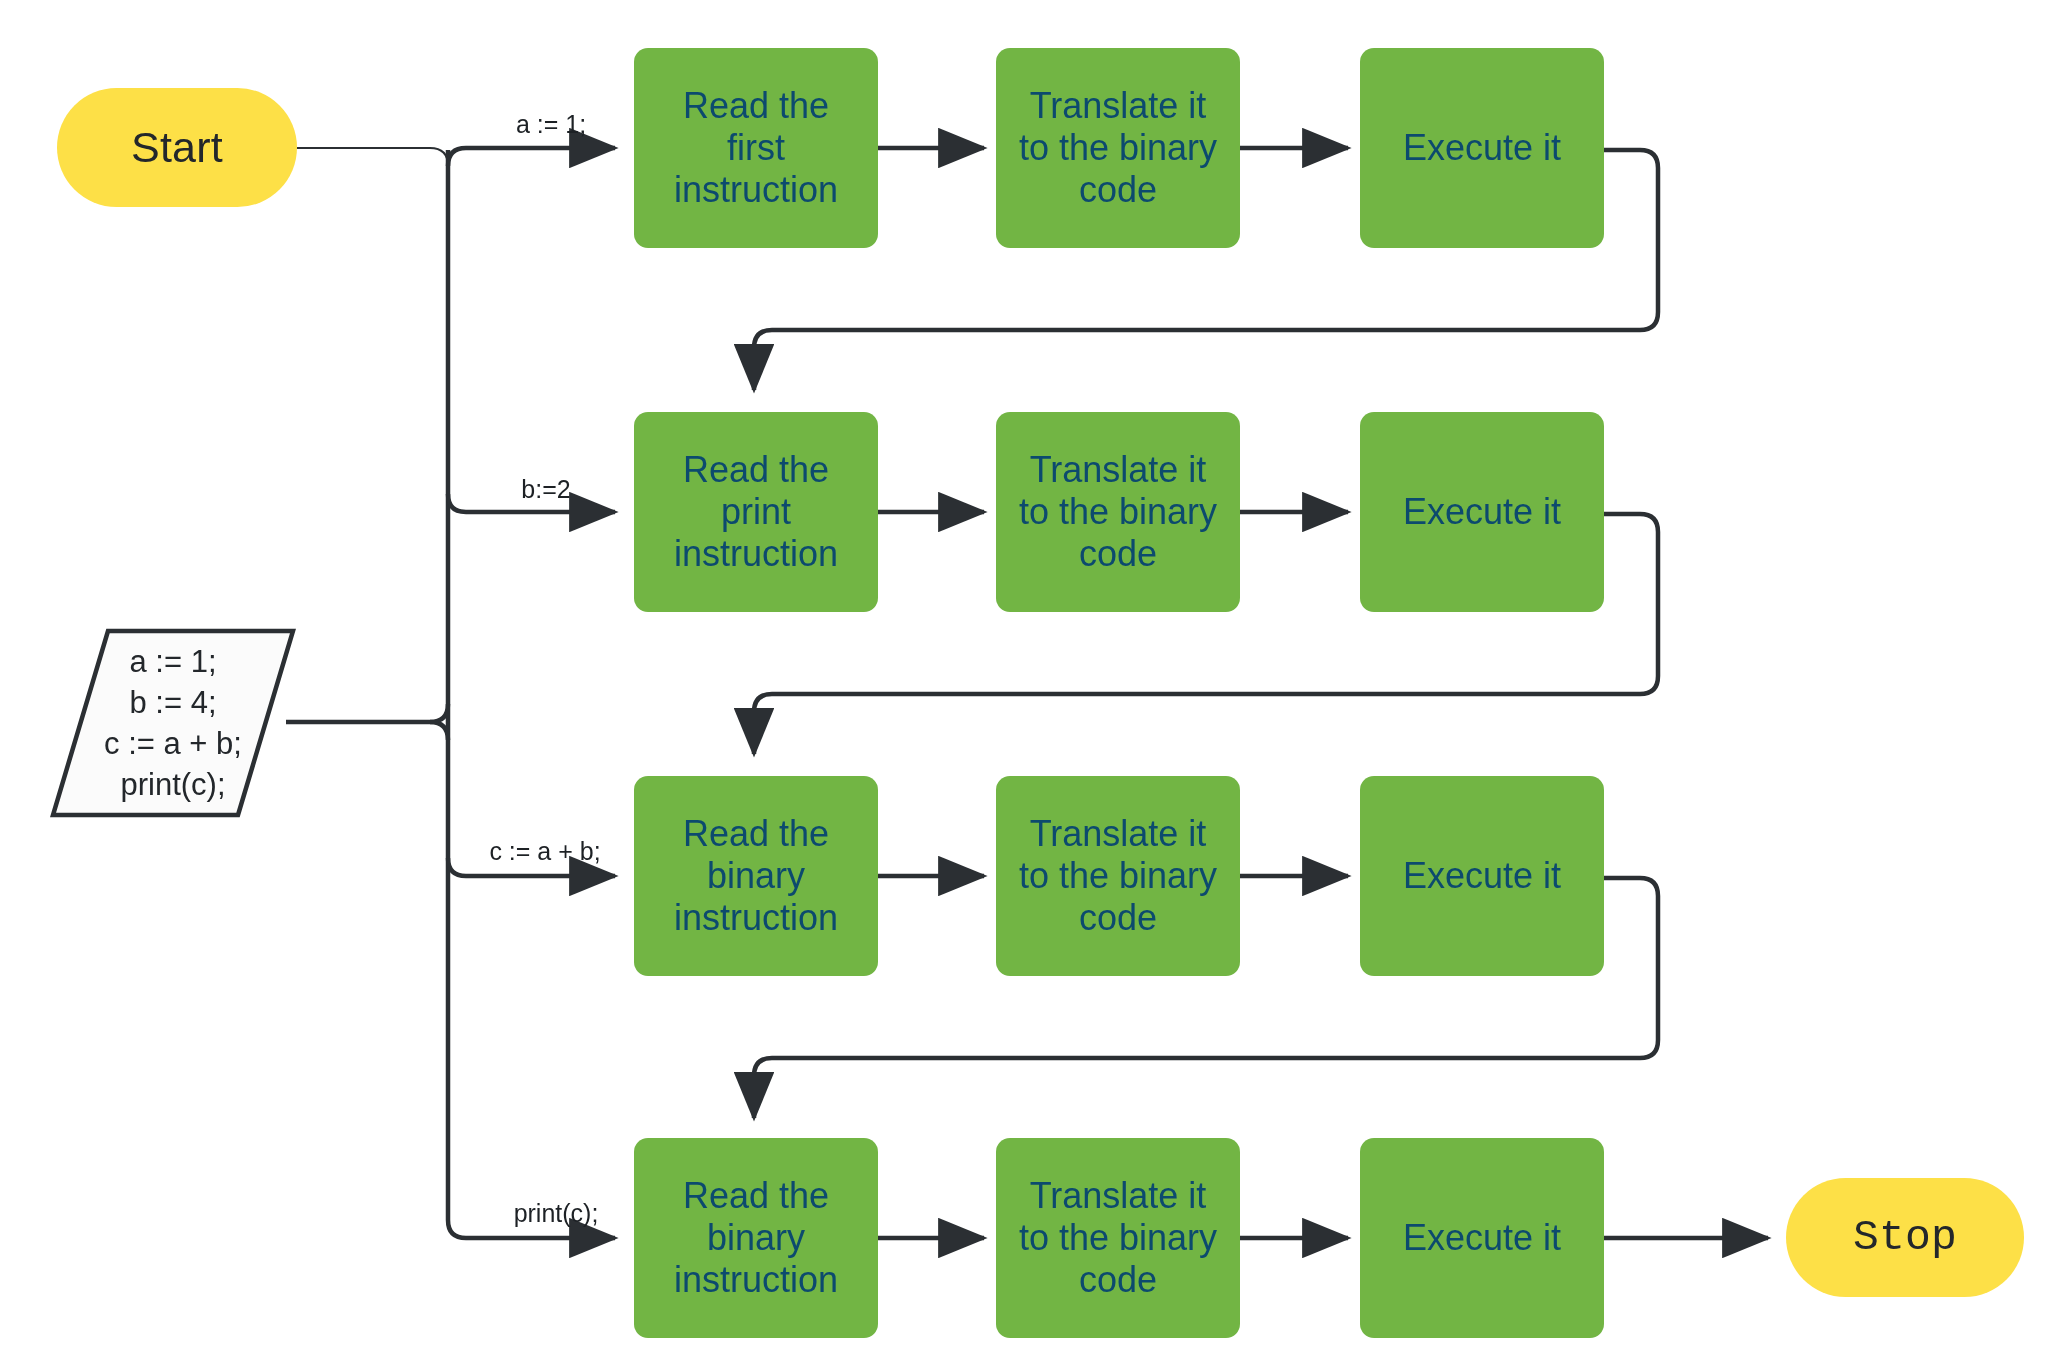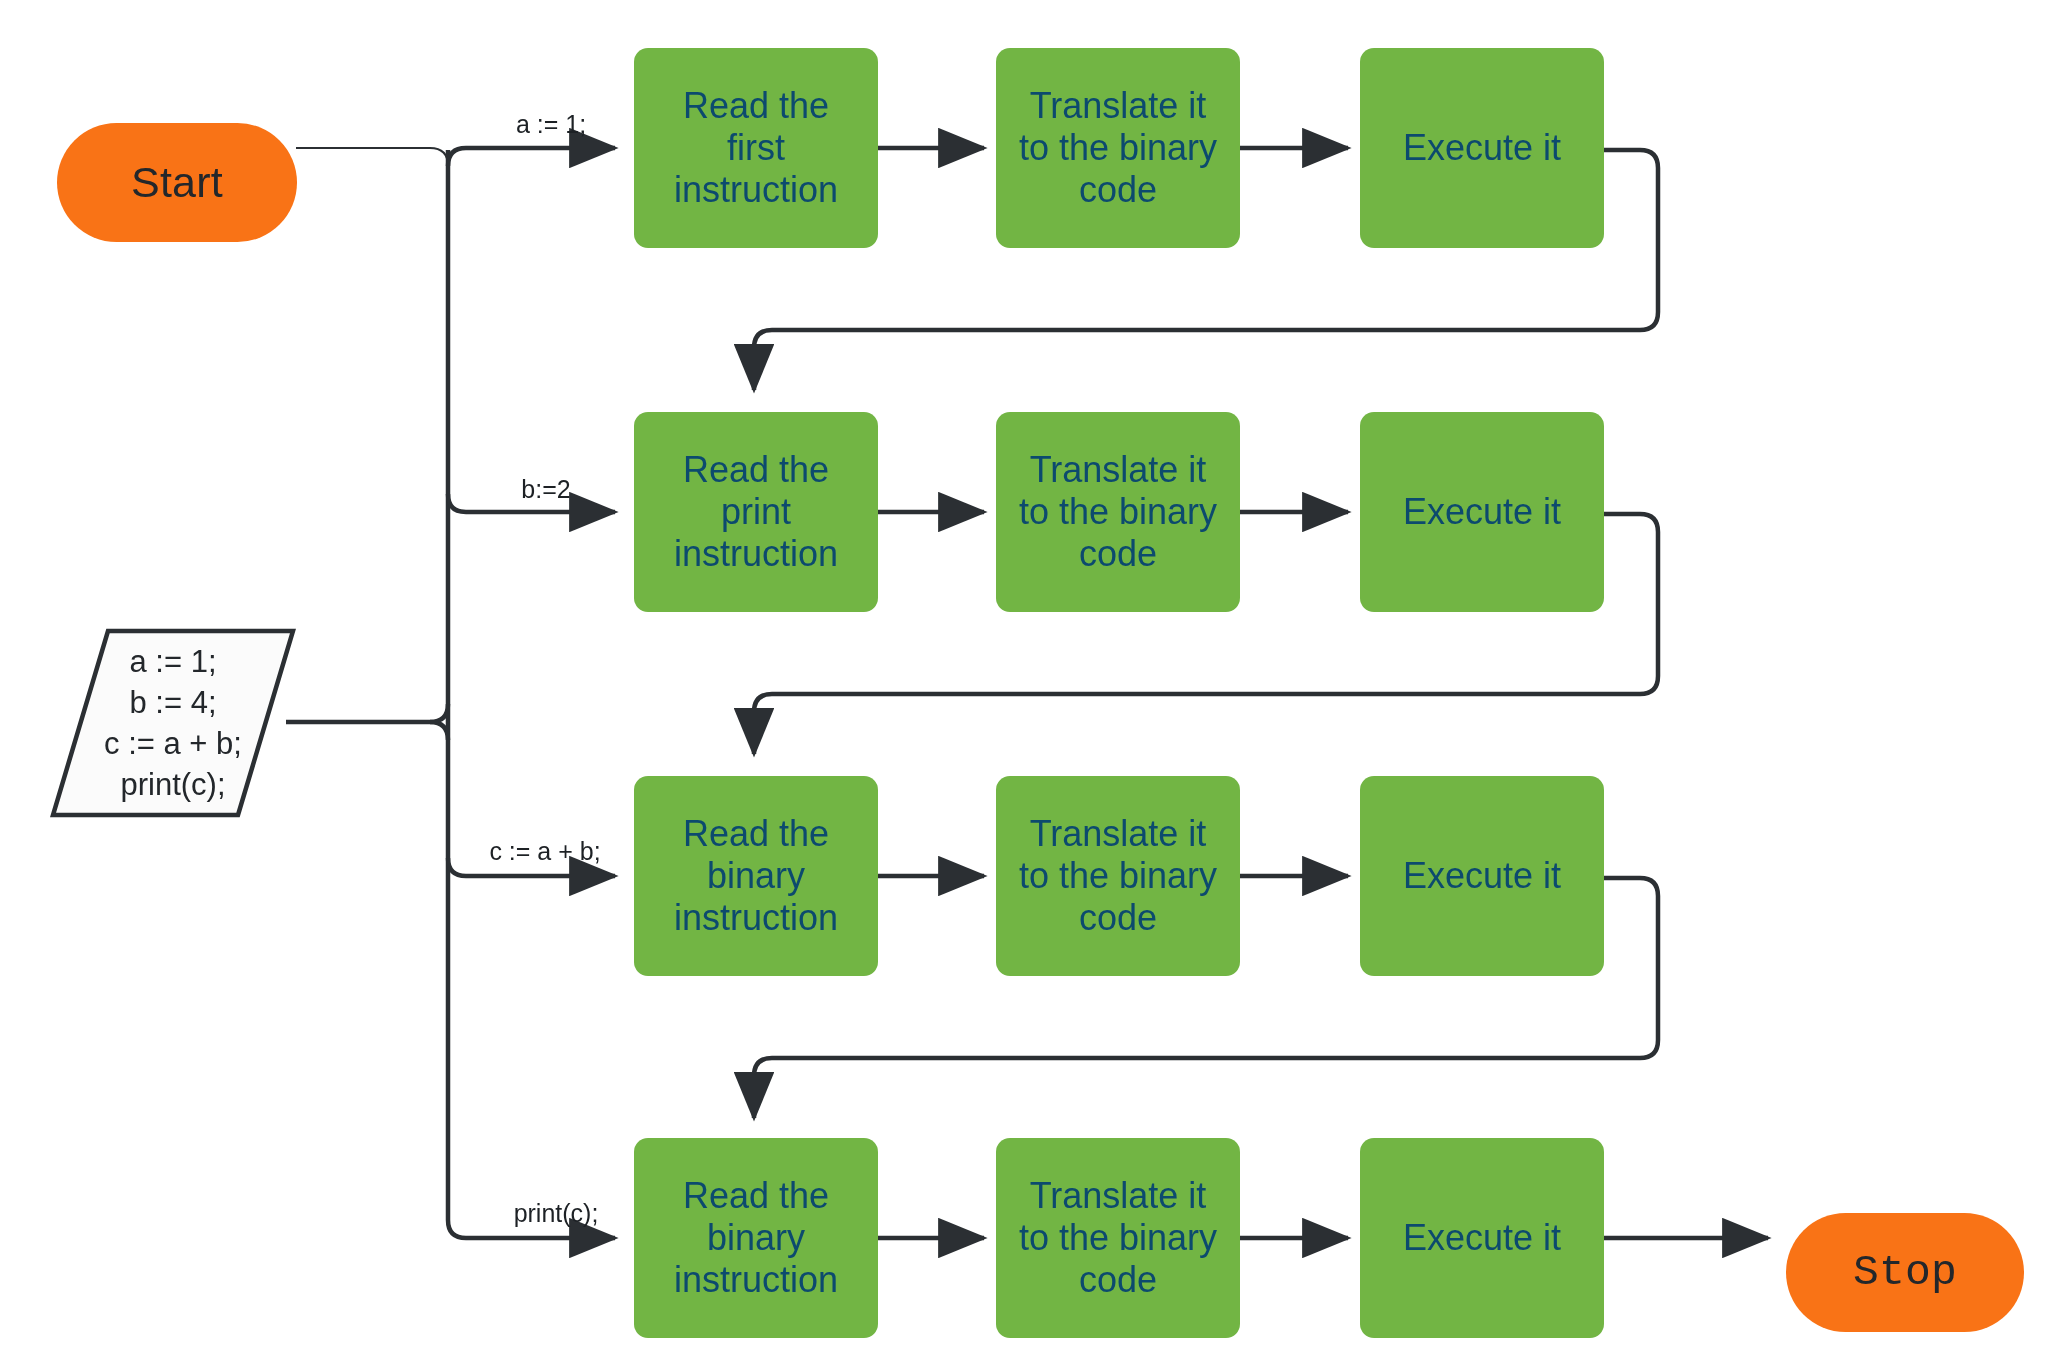--- a/index.html
+++ b/index.html
@@ -28,26 +28,25 @@
   }
   .node {
     position: absolute;
     box-sizing: border-box;
     display: flex;
     align-items: center;
     justify-content: center;
     text-align: center;
   }
   .terminator {
-    background: #f97316;
+    background: #fde047;
     border-radius: 70px;
     color: #23272b;
     font-size: 43px;
     letter-spacing: 0.2px;
-    margin-top: 35px;
   }
   .process {
     background: #72b544;
     border-radius: 14px;
     color: #0c4a6e;
     font-size: 36px;
     line-height: 1.17;
     padding: 6px 12px;
   }
   .process .lines {

